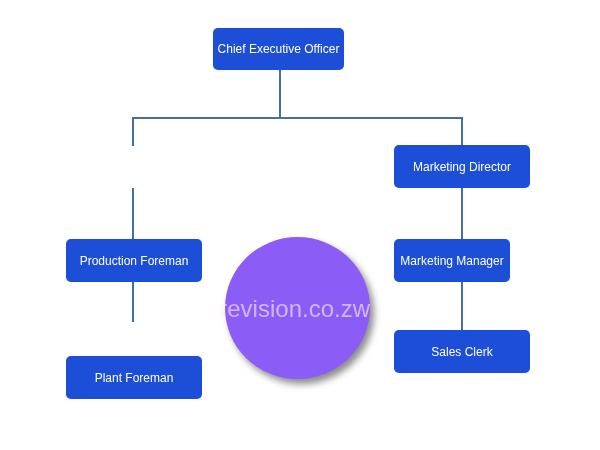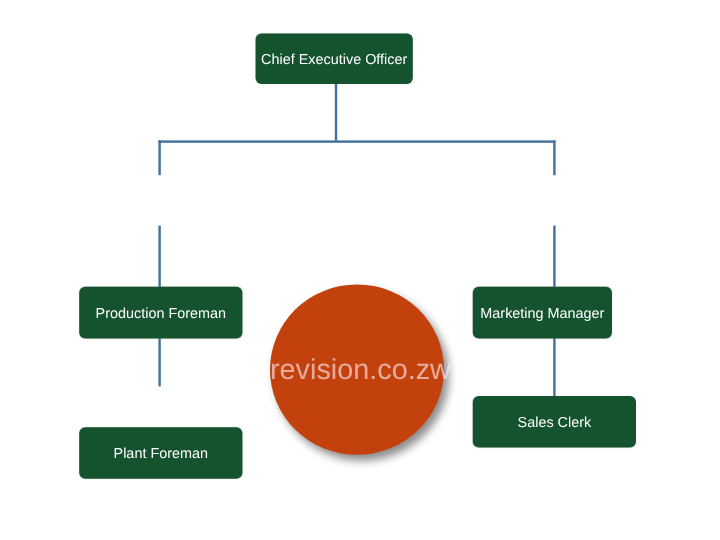--- a/index.html
+++ b/index.html
@@ -10,21 +10,21 @@
   }
   .canvas {
     position: relative;
     width: 600px;
     height: 450px;
     background: #ffffff;
     overflow: hidden;
   }
   .node {
     position: absolute;
-    background: #14532d;
+    background: #1d4ed8;
     color: #ffffff;
     border-radius: 5px;
     display: flex;
     align-items: center;
     justify-content: center;
     font-size: 12px;
     text-align: center;
     box-shadow: 0 0 1px rgba(0,0,0,0.15);
   }
   .line {
@@ -33,25 +33,25 @@
   }
   .line.v { width: 2px; }
   .line.h { height: 2px; }
   .watermark-circle {
     position: absolute;
     left: 225px;
     top: 237px;
     width: 145px;
     height: 142px;
     border-radius: 50%;
-    background: #c2410c;
+    background: #8b5cf6;
     box-shadow: 4px 5px 7px rgba(0,0,0,0.45);
     display: flex;
     align-items: center;
-    justify-content: flex-start;
+    justify-content: flex-end;
   }
   .watermark-text {
     color: rgba(255, 235, 245, 0.62);
     font-size: 24px;
     font-weight: 300;
     letter-spacing: 0px;
     white-space: nowrap;
     margin-top: 2px;
   }
 </style>
@@ -65,20 +65,21 @@
   <div class="line v" style="left:132px; top:117px; height:29px;"></div>
   <div class="line v" style="left:461px; top:117px; height:29px;"></div>
   <div class="line v" style="left:132px; top:188px; height:51px;"></div>
   <div class="line v" style="left:132px; top:282px; height:40px;"></div>
   <div class="line v" style="left:461px; top:188px; height:51px;"></div>
   <div class="line v" style="left:461px; top:282px; height:48px;"></div>
 
   <div class="node" style="left:213px; top:28px;  width:131px; height:42px;">Chief Executive Officer</div>
 
 
+  <div class="node" style="left:394px; top:145px; width:136px; height:43px;">Marketing Director</div>
 
   <div class="node" style="left:66px;  top:239px; width:136px; height:43px;">Production Foreman</div>
 
   <div class="node" style="left:394px; top:239px; width:116px; height:43px;">Marketing Manager</div>
 
   <div class="node" style="left:66px;  top:322px; width:136px; height:43px;margin-top:34px;">Plant Foreman</div>
 
   <div class="node" style="left:394px; top:330px; width:136px; height:43px;">Sales Clerk</div>
 
   <div class="watermark-circle">

